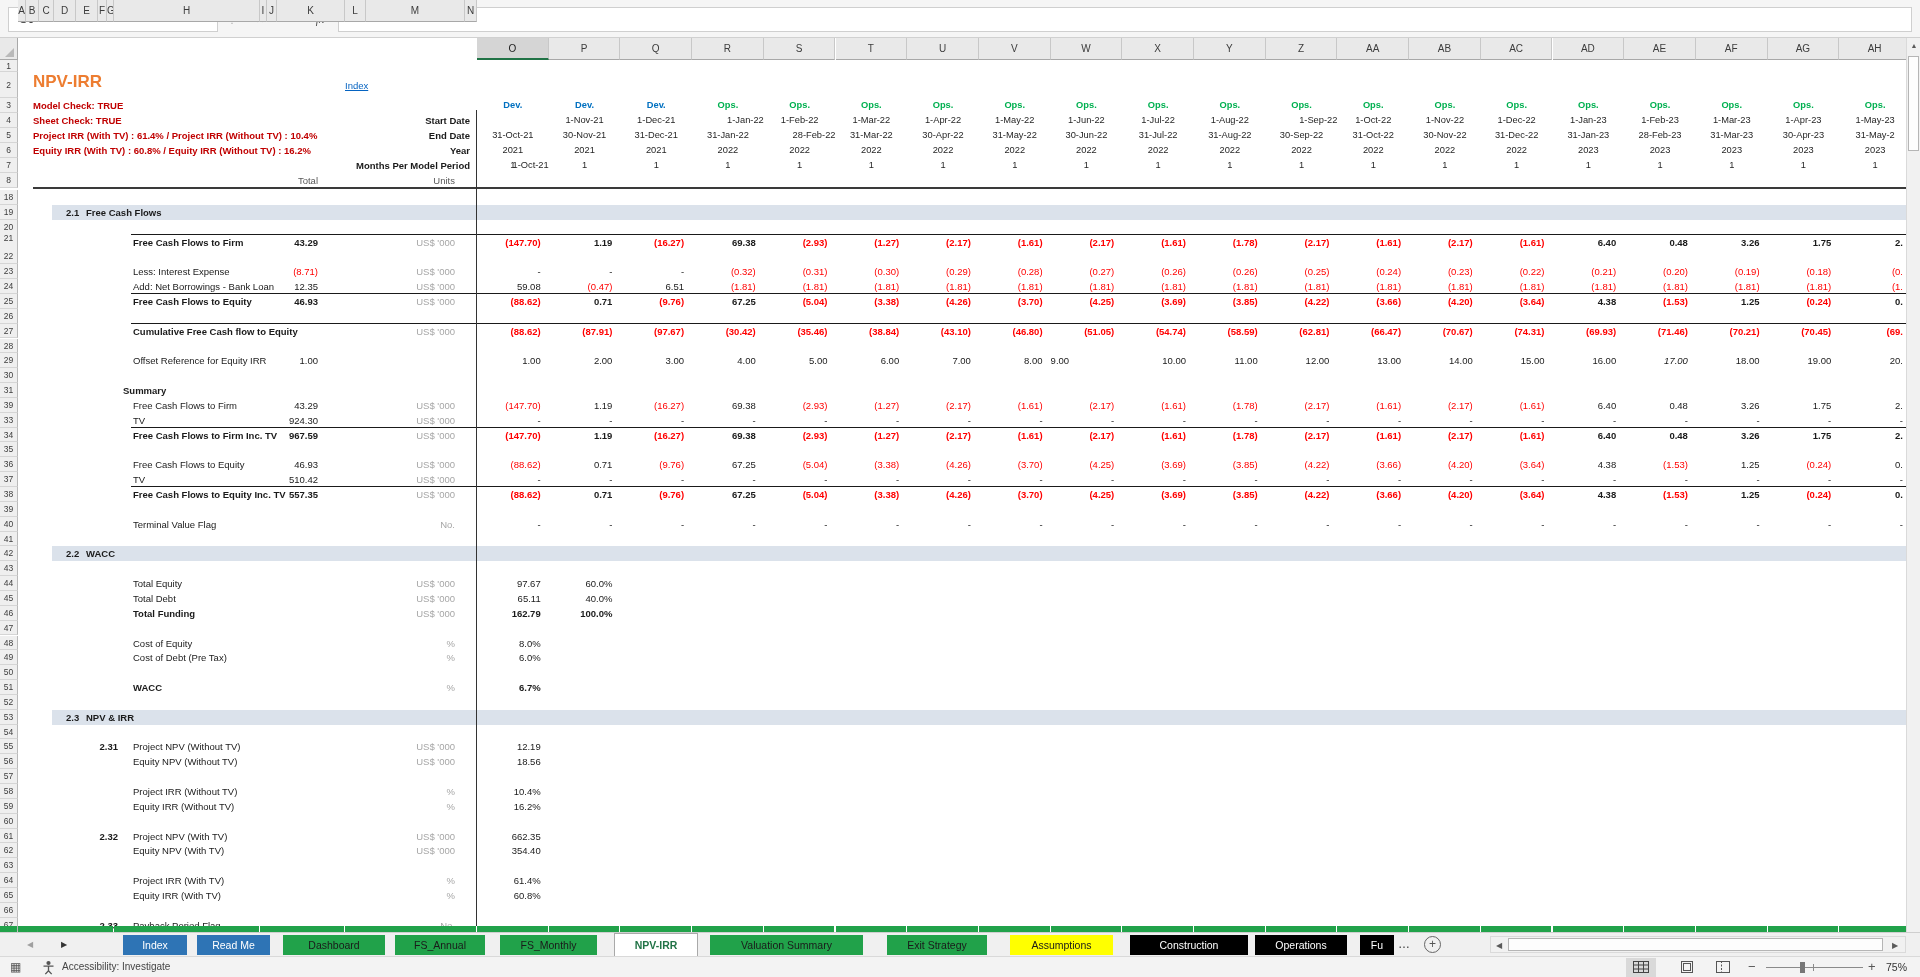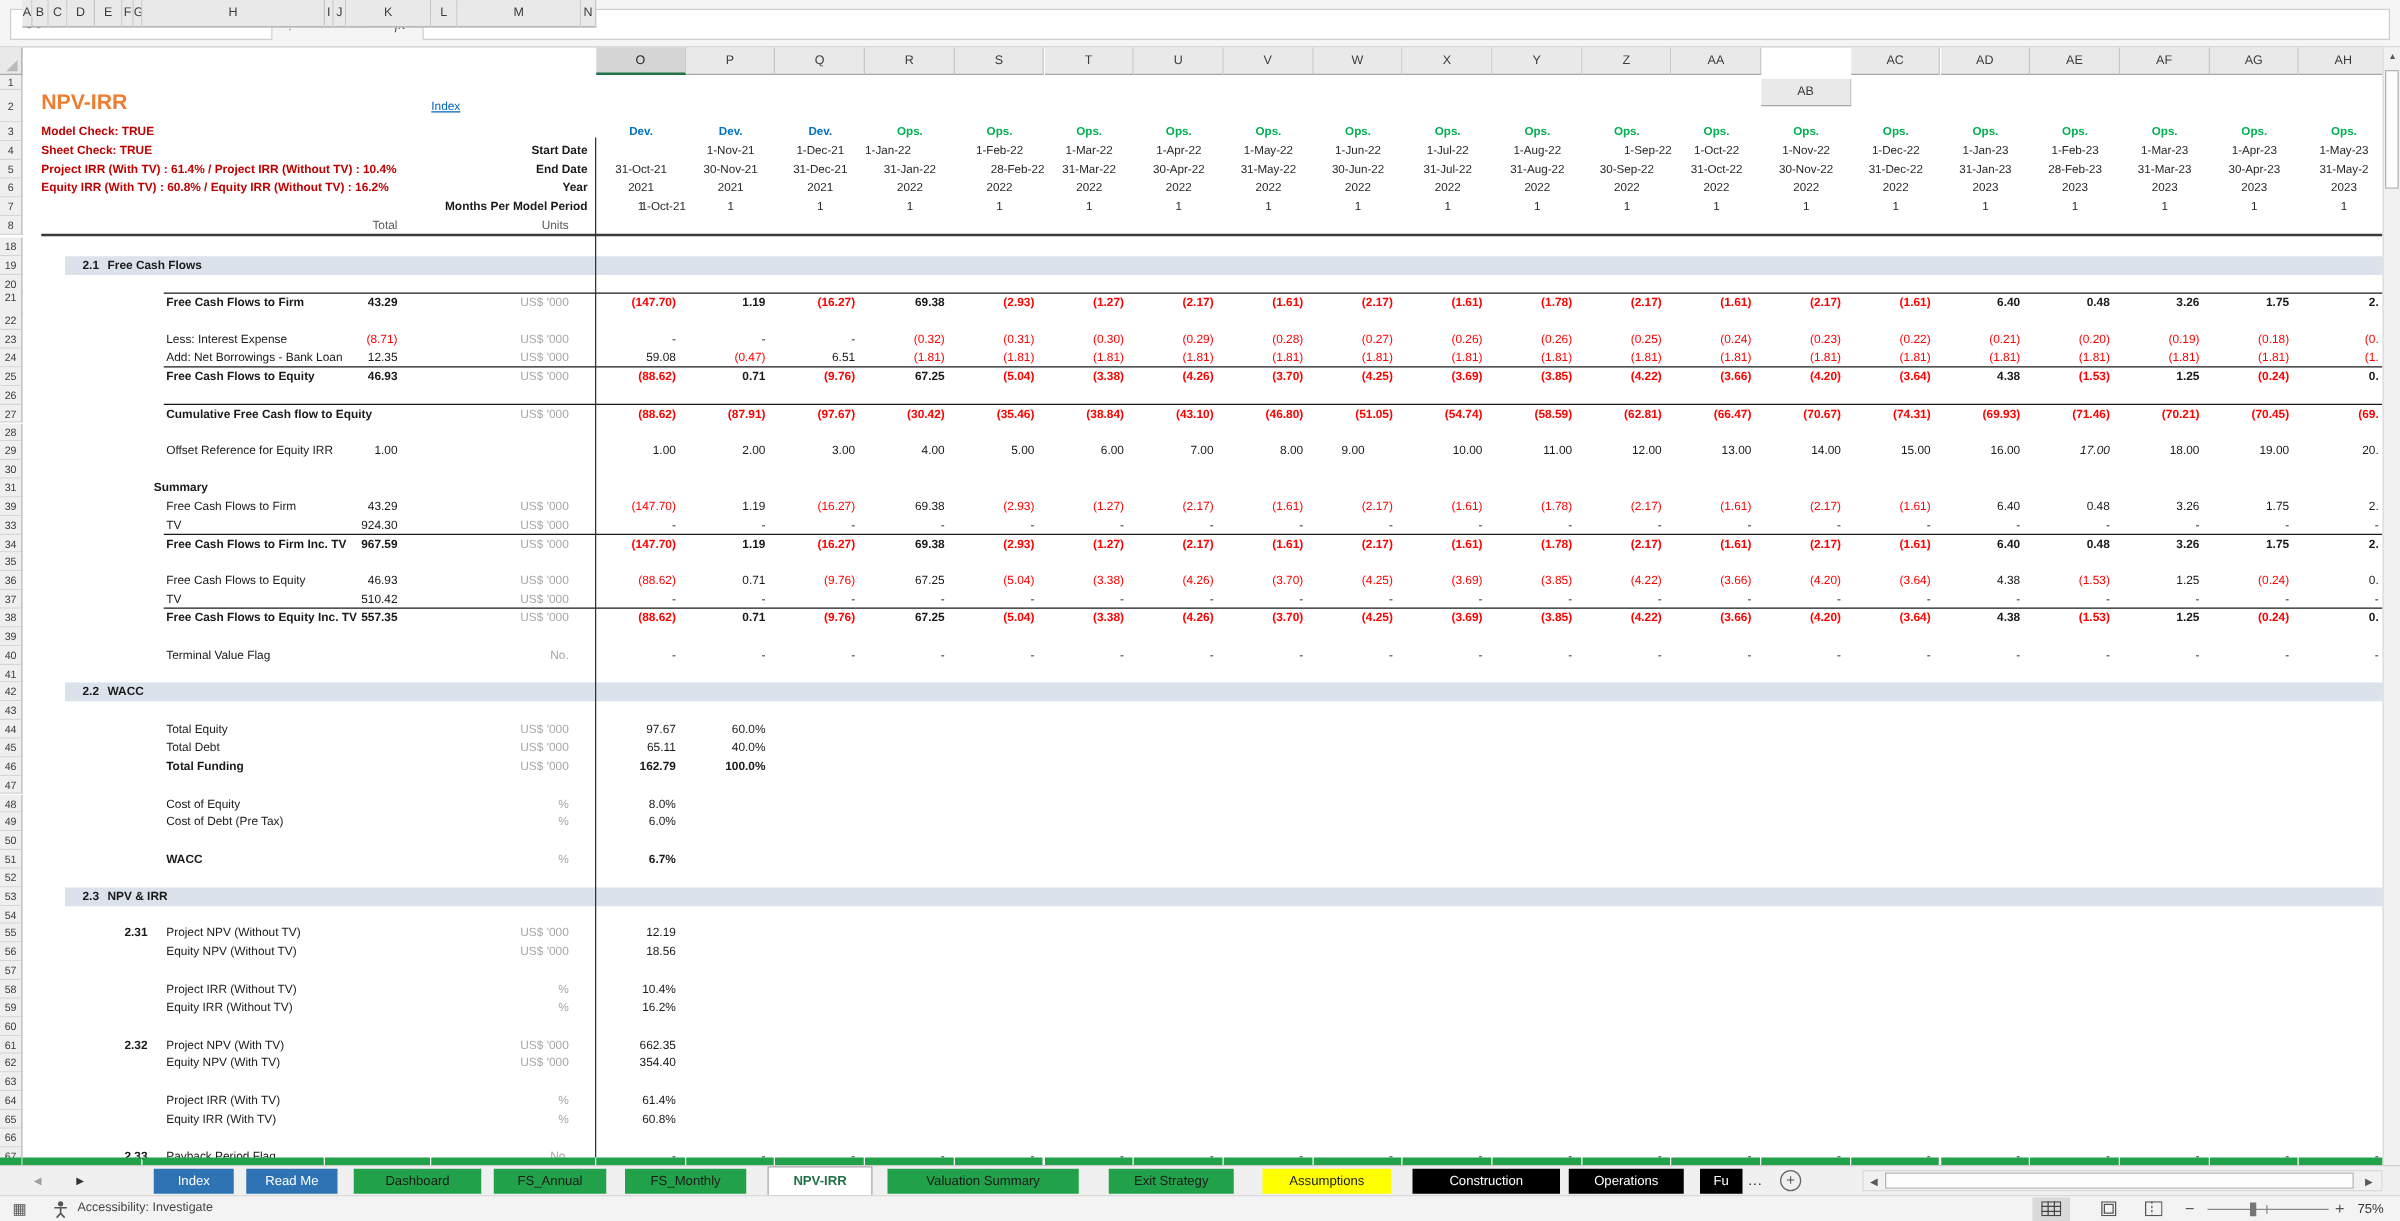--- a/index.html
+++ b/index.html
@@ -68,21 +68,21 @@
       <div class="colhead" style="position: absolute; left: 692.1px; width: 71.7px;">R</div>
       <div class="colhead" style="position: absolute; left: 763.8px; width: 71.7px;">S</div>
       <div class="colhead" style="position: absolute; left: 835.5px; width: 71.7px;">T</div>
       <div class="colhead" style="position: absolute; left: 907.2px; width: 71.7px;">U</div>
       <div class="colhead" style="position: absolute; left: 978.9px; width: 71.7px;">V</div>
       <div class="colhead" style="position: absolute; left: 1050.6px; width: 71.7px;">W</div>
       <div class="colhead" style="position: absolute; left: 1122.3px; width: 71.7px;">X</div>
       <div class="colhead" style="position: absolute; left: 1194px; width: 71.7px;">Y</div>
       <div class="colhead" style="position: absolute; left: 1265.7px; width: 71.7px;">Z</div>
       <div class="colhead" style="position: absolute; left: 1337.4px; width: 71.7px;">AA</div>
-      <div class="colhead" style="position: absolute; left: 1409.1px; width: 71.7px; margin-top: 25px;">AB</div>
+      <div class="colhead" style="position: absolute; left: 1409.1px; width: 71.7px;">AB</div>
       <div class="colhead" style="position: absolute; left: 1480.8px; width: 71.7px;">AC</div>
       <div class="colhead" style="position: absolute; left: 1552.5px; width: 71.7px;">AD</div>
       <div class="colhead" style="position: absolute; left: 1624.2px; width: 71.7px;">AE</div>
       <div class="colhead" style="position: absolute; left: 1695.9px; width: 71.7px;">AF</div>
       <div class="colhead" style="position: absolute; left: 1767.6px; width: 71.7px;">AG</div>
       <div class="colhead" style="position: absolute; left: 1839.3px; width: 71.7px;">AH</div>
       <div class="rowhead" style="position: absolute; top: 60px; height: 12px; line-height: 12px;">1</div>
       <div class="rowhead" style="position: absolute; top: 72px; height: 26px; line-height: 26px;">2</div>
       <div class="rowhead" style="position: absolute; top: 98px; height: 15px; line-height: 15px;">3</div>
       <div class="rowhead" style="position: absolute; top: 113px; height: 15px; line-height: 15px;">4</div>
@@ -161,21 +161,21 @@
       <div class="abs" style="left: 548.7px; top: 115px; width: 71.7px; text-align: center; font-size: 9.3px; color: rgb(38, 38, 38);">1-Nov-21</div>
       <div class="abs" style="left: 548.7px; top: 130px; width: 71.7px; text-align: center; font-size: 9.3px; color: rgb(38, 38, 38);">30-Nov-21</div>
       <div class="abs" style="left: 548.7px; top: 145px; width: 71.7px; text-align: center; font-size: 9.3px; color: rgb(38, 38, 38);">2021</div>
       <div class="abs" style="left: 548.7px; top: 160px; width: 71.7px; text-align: center; font-size: 9.3px; color: rgb(38, 38, 38);">1</div>
       <div class="abs" style="left: 620.4px; top: 100px; width: 71.7px; text-align: center; font-size: 9.3px; font-weight: bold; color: rgb(0, 112, 192);">Dev.</div>
       <div class="abs" style="left: 620.4px; top: 115px; width: 71.7px; text-align: center; font-size: 9.3px; color: rgb(38, 38, 38);">1-Dec-21</div>
       <div class="abs" style="left: 620.4px; top: 130px; width: 71.7px; text-align: center; font-size: 9.3px; color: rgb(38, 38, 38);">31-Dec-21</div>
       <div class="abs" style="left: 620.4px; top: 145px; width: 71.7px; text-align: center; font-size: 9.3px; color: rgb(38, 38, 38);">2021</div>
       <div class="abs" style="left: 620.4px; top: 160px; width: 71.7px; text-align: center; font-size: 9.3px; color: rgb(38, 38, 38);">1</div>
       <div class="abs" style="left: 692.1px; top: 100px; width: 71.7px; text-align: center; font-size: 9.3px; font-weight: bold; color: rgb(0, 176, 80);">Ops.</div>
-      <div class="abs" style="left: 692.1px; top: 115px; width: 71.7px; text-align: left; font-size: 9.3px; color: rgb(38, 38, 38);">1-Jan-22</div>
+      <div class="abs" style="left: 692.1px; top: 115px; width: 71.7px; text-align: right; font-size: 9.3px; color: rgb(38, 38, 38);">1-Jan-22</div>
       <div class="abs" style="left: 692.1px; top: 130px; width: 71.7px; text-align: center; font-size: 9.3px; color: rgb(38, 38, 38);">31-Jan-22</div>
       <div class="abs" style="left: 692.1px; top: 145px; width: 71.7px; text-align: center; font-size: 9.3px; color: rgb(38, 38, 38);">2022</div>
       <div class="abs" style="left: 692.1px; top: 160px; width: 71.7px; text-align: center; font-size: 9.3px; color: rgb(38, 38, 38);">1</div>
       <div class="abs" style="left: 763.8px; top: 100px; width: 71.7px; text-align: center; font-size: 9.3px; font-weight: bold; color: rgb(0, 176, 80);">Ops.</div>
       <div class="abs" style="left: 763.8px; top: 115px; width: 71.7px; text-align: center; font-size: 9.3px; color: rgb(38, 38, 38);">1-Feb-22</div>
       <div class="abs" style="left: 763.8px; top: 130px; width: 71.7px; text-align: right; font-size: 9.3px; color: rgb(38, 38, 38);">28-Feb-22</div>
       <div class="abs" style="left: 763.8px; top: 145px; width: 71.7px; text-align: center; font-size: 9.3px; color: rgb(38, 38, 38);">2022</div>
       <div class="abs" style="left: 763.8px; top: 160px; width: 71.7px; text-align: center; font-size: 9.3px; color: rgb(38, 38, 38);">1</div>
       <div class="abs" style="left: 835.5px; top: 100px; width: 71.7px; text-align: center; font-size: 9.3px; font-weight: bold; color: rgb(0, 176, 80);">Ops.</div>
       <div class="abs" style="left: 835.5px; top: 115px; width: 71.7px; text-align: center; font-size: 9.3px; color: rgb(38, 38, 38);">1-Mar-22</div>
@@ -381,21 +381,21 @@
       <div class="abs" style="left: 133px; top: 355.35px; font-size: 9.5px; font-weight: normal; color: rgb(26, 26, 26);">Offset Reference for Equity IRR</div>
       <div class="abs" style="left: 238px; top: 355.35px; width: 80px; text-align: right; font-size: 9.5px; font-weight: normal; color: rgb(26, 26, 26);">1.00</div>
       <div class="abs" style="left: 477px; top: 355.35px; width: 63.7px; text-align: right; font-size: 9.5px; font-weight: normal; color: rgb(26, 26, 26);">1.00</div>
       <div class="abs" style="left: 548.7px; top: 355.35px; width: 63.7px; text-align: right; font-size: 9.5px; font-weight: normal; color: rgb(26, 26, 26);">2.00</div>
       <div class="abs" style="left: 620.4px; top: 355.35px; width: 63.7px; text-align: right; font-size: 9.5px; font-weight: normal; color: rgb(26, 26, 26);">3.00</div>
       <div class="abs" style="left: 692.1px; top: 355.35px; width: 63.7px; text-align: right; font-size: 9.5px; font-weight: normal; color: rgb(26, 26, 26);">4.00</div>
       <div class="abs" style="left: 763.8px; top: 355.35px; width: 63.7px; text-align: right; font-size: 9.5px; font-weight: normal; color: rgb(26, 26, 26);">5.00</div>
       <div class="abs" style="left: 835.5px; top: 355.35px; width: 63.7px; text-align: right; font-size: 9.5px; font-weight: normal; color: rgb(26, 26, 26);">6.00</div>
       <div class="abs" style="left: 907.2px; top: 355.35px; width: 63.7px; text-align: right; font-size: 9.5px; font-weight: normal; color: rgb(26, 26, 26);">7.00</div>
       <div class="abs" style="left: 978.9px; top: 355.35px; width: 63.7px; text-align: right; font-size: 9.5px; font-weight: normal; color: rgb(26, 26, 26);">8.00</div>
-      <div class="abs" style="left: 1050.6px; top: 355.35px; width: 63.7px; text-align: center; font-size: 9.5px; font-weight: normal; color: rgb(26, 26, 26);">9.00</div>
+      <div class="abs" style="left: 1050.6px; top: 355.35px; width: 63.7px; text-align: left; font-size: 9.5px; font-weight: normal; color: rgb(26, 26, 26);">9.00</div>
       <div class="abs" style="left: 1122.3px; top: 355.35px; width: 63.7px; text-align: right; font-size: 9.5px; font-weight: normal; color: rgb(26, 26, 26);">10.00</div>
       <div class="abs" style="left: 1194px; top: 355.35px; width: 63.7px; text-align: right; font-size: 9.5px; font-weight: normal; color: rgb(26, 26, 26);">11.00</div>
       <div class="abs" style="left: 1265.7px; top: 355.35px; width: 63.7px; text-align: right; font-size: 9.5px; font-weight: normal; color: rgb(26, 26, 26);">12.00</div>
       <div class="abs" style="left: 1337.4px; top: 355.35px; width: 63.7px; text-align: right; font-size: 9.5px; font-weight: normal; color: rgb(26, 26, 26);">13.00</div>
       <div class="abs" style="left: 1409.1px; top: 355.35px; width: 63.7px; text-align: right; font-size: 9.5px; font-weight: normal; color: rgb(26, 26, 26);">14.00</div>
       <div class="abs" style="left: 1480.8px; top: 355.35px; width: 63.7px; text-align: right; font-size: 9.5px; font-weight: normal; color: rgb(26, 26, 26);">15.00</div>
       <div class="abs" style="left: 1552.5px; top: 355.35px; width: 63.7px; text-align: right; font-size: 9.5px; font-weight: normal; color: rgb(26, 26, 26);">16.00</div>
       <div class="abs" style="left: 1624.2px; top: 355.35px; width: 63.7px; text-align: right; font-size: 9.5px; font-weight: normal; color: rgb(26, 26, 26); font-style: italic;">17.00</div>
       <div class="abs" style="left: 1695.9px; top: 355.35px; width: 63.7px; text-align: right; font-size: 9.5px; font-weight: normal; color: rgb(26, 26, 26);">18.00</div>
       <div class="abs" style="left: 1767.6px; top: 355.35px; width: 63.7px; text-align: right; font-size: 9.5px; font-weight: normal; color: rgb(26, 26, 26);">19.00</div>

